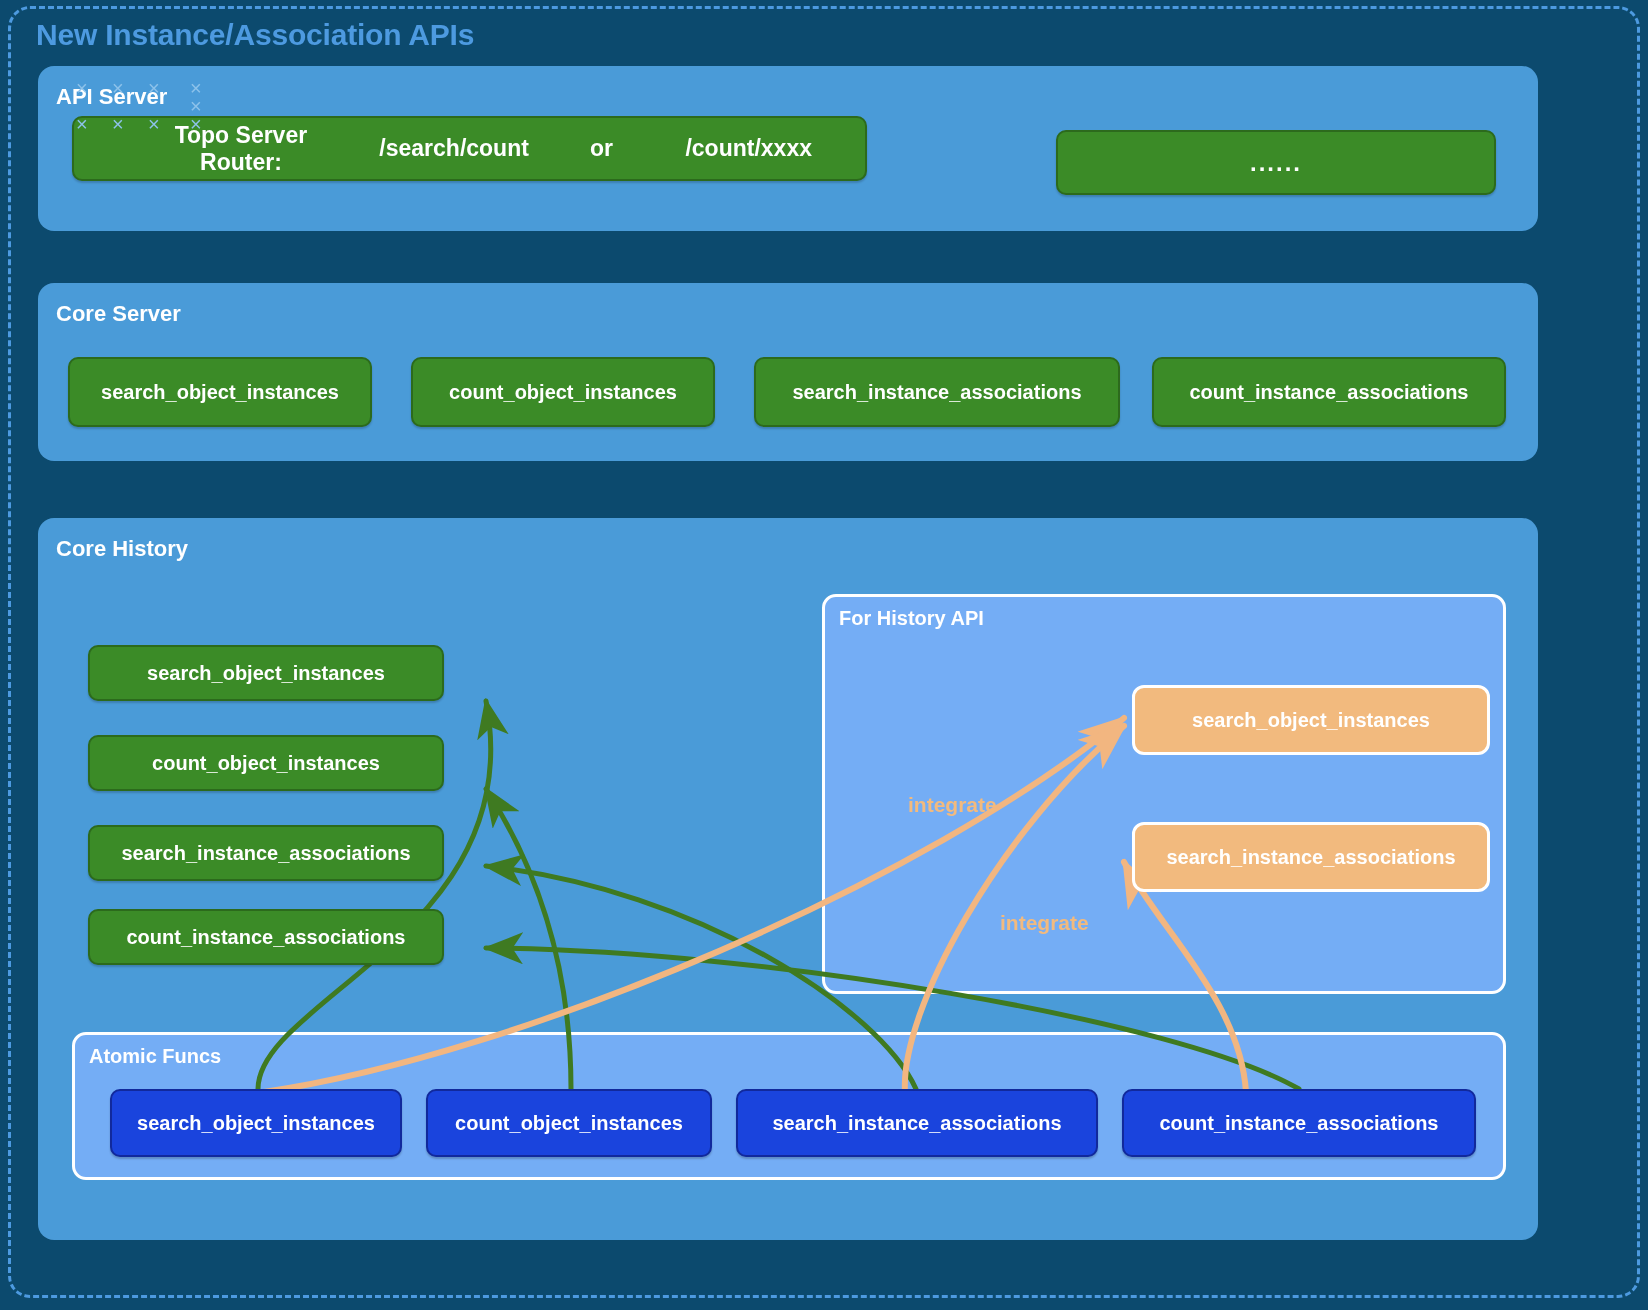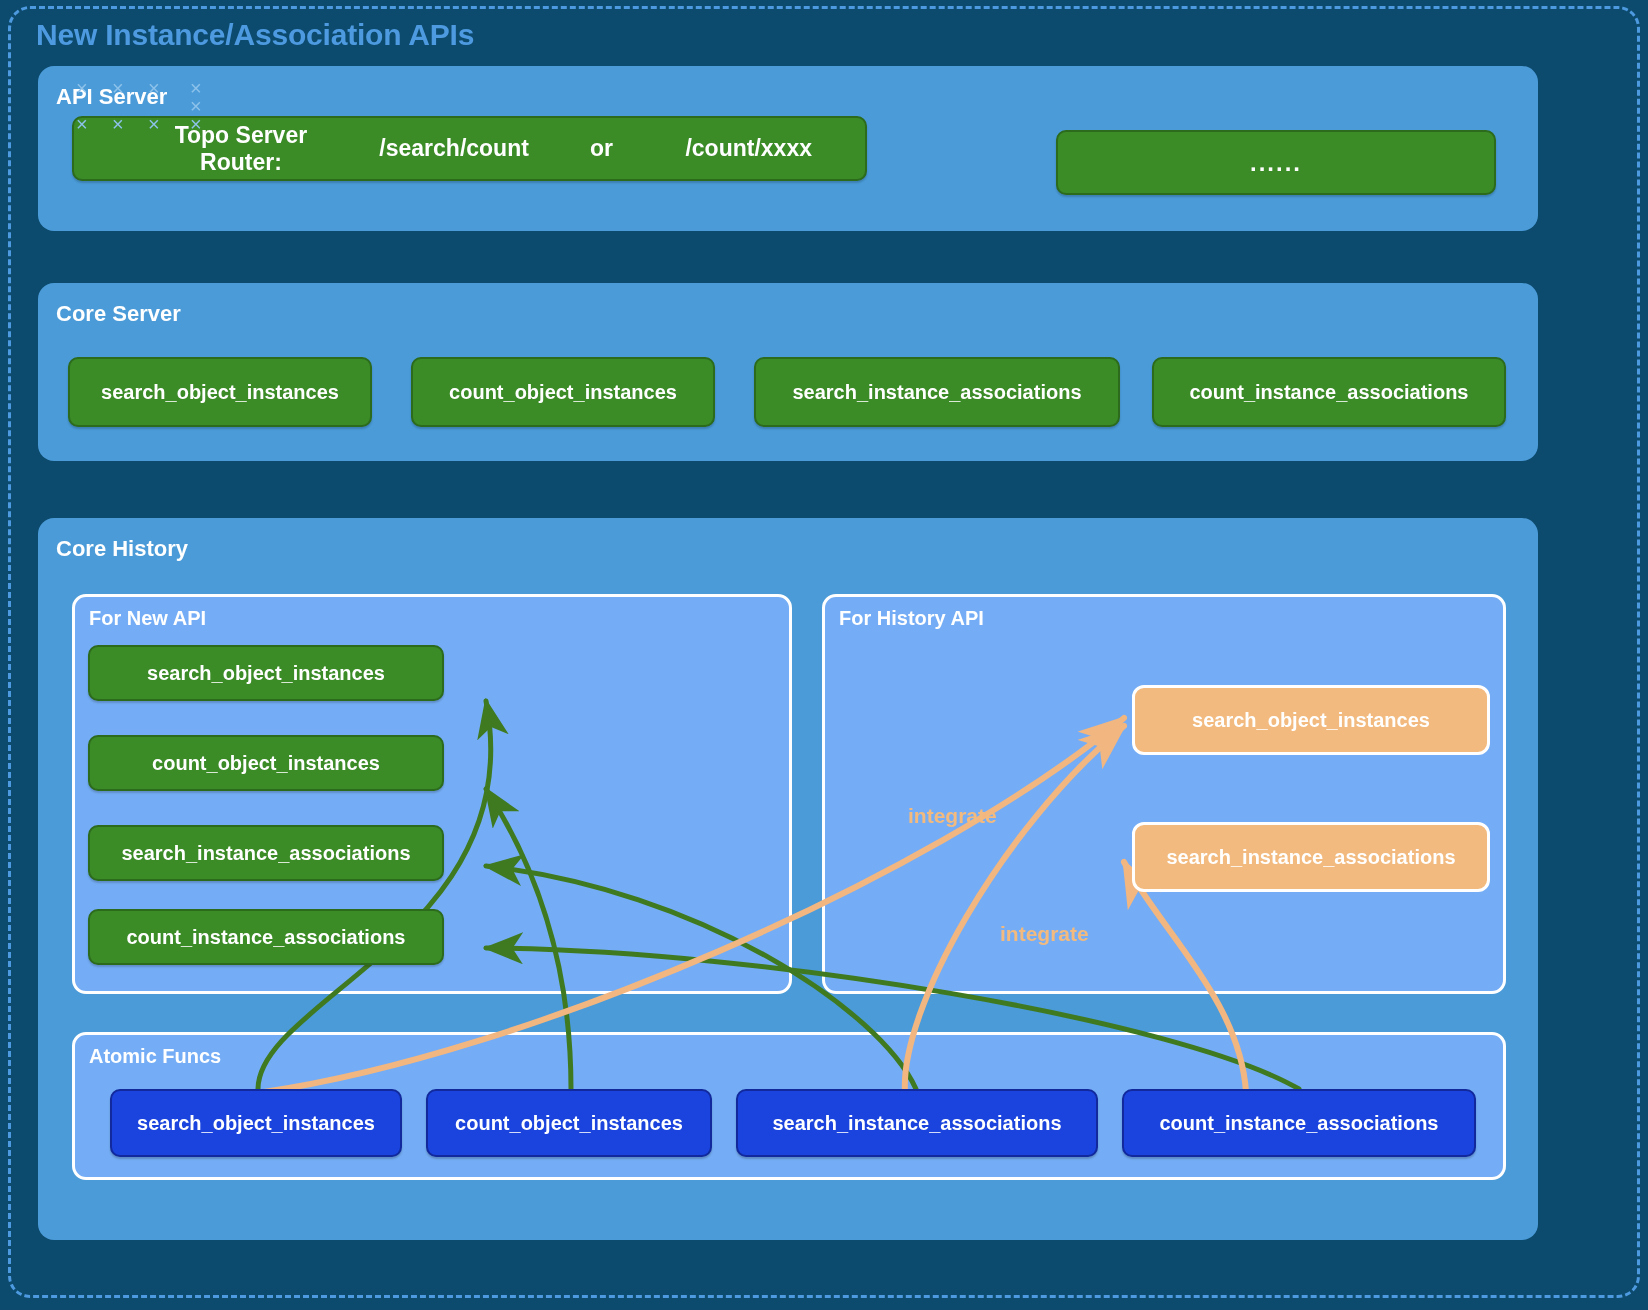--- a/index.html
+++ b/index.html
@@ -154,21 +154,20 @@
     z-index:4;
     pointer-events:none;
   }
   .edge-label{
     position:absolute;
     font-size:21px;
     font-weight:bold;
     color:#f2ba7e;
     z-index:6;
     white-space:nowrap;
-    margin-top:11px;
   }
 </style>
 </head>
 <body>
 
 <div id="stage">
 
   <div class="outer-frame"></div>
 
   <div class="diagram-title">New Instance/Association APIs</div>
@@ -202,23 +201,20 @@
 
   <div class="chip-green" style="left:68px; top:357px; width:304px; height:70px;">search_object_instances</div>
   <div class="chip-green" style="left:411px; top:357px; width:304px; height:70px;">count_object_instances</div>
   <div class="chip-green" style="left:754px; top:357px; width:366px; height:70px;">search_instance_associations</div>
   <div class="chip-green" style="left:1152px; top:357px; width:354px; height:70px;">count_instance_associations</div>
 
   <div class="band" style="left:38px; top:518px; width:1500px; height:722px;">
     <div class="band-label">Core History</div>
   </div>
 
-  <div class="panel" style="left:72px; top:594px; width:720px; height:400px;">
-    <div class="panel-label">For New API</div>
-  </div>
 
   <div class="chip-green" style="left:88px; top:645px; width:356px; height:56px;">search_object_instances</div>
   <div class="chip-green" style="left:88px; top:735px; width:356px; height:56px;">count_object_instances</div>
   <div class="chip-green" style="left:88px; top:825px; width:356px; height:56px;">search_instance_associations</div>
   <div class="chip-green" style="left:88px; top:909px; width:356px; height:56px;">count_instance_associations</div>
 
   <div class="panel" style="left:822px; top:594px; width:684px; height:400px;text-align:right;">
     <div class="panel-label">For History API</div>
   </div>
 

